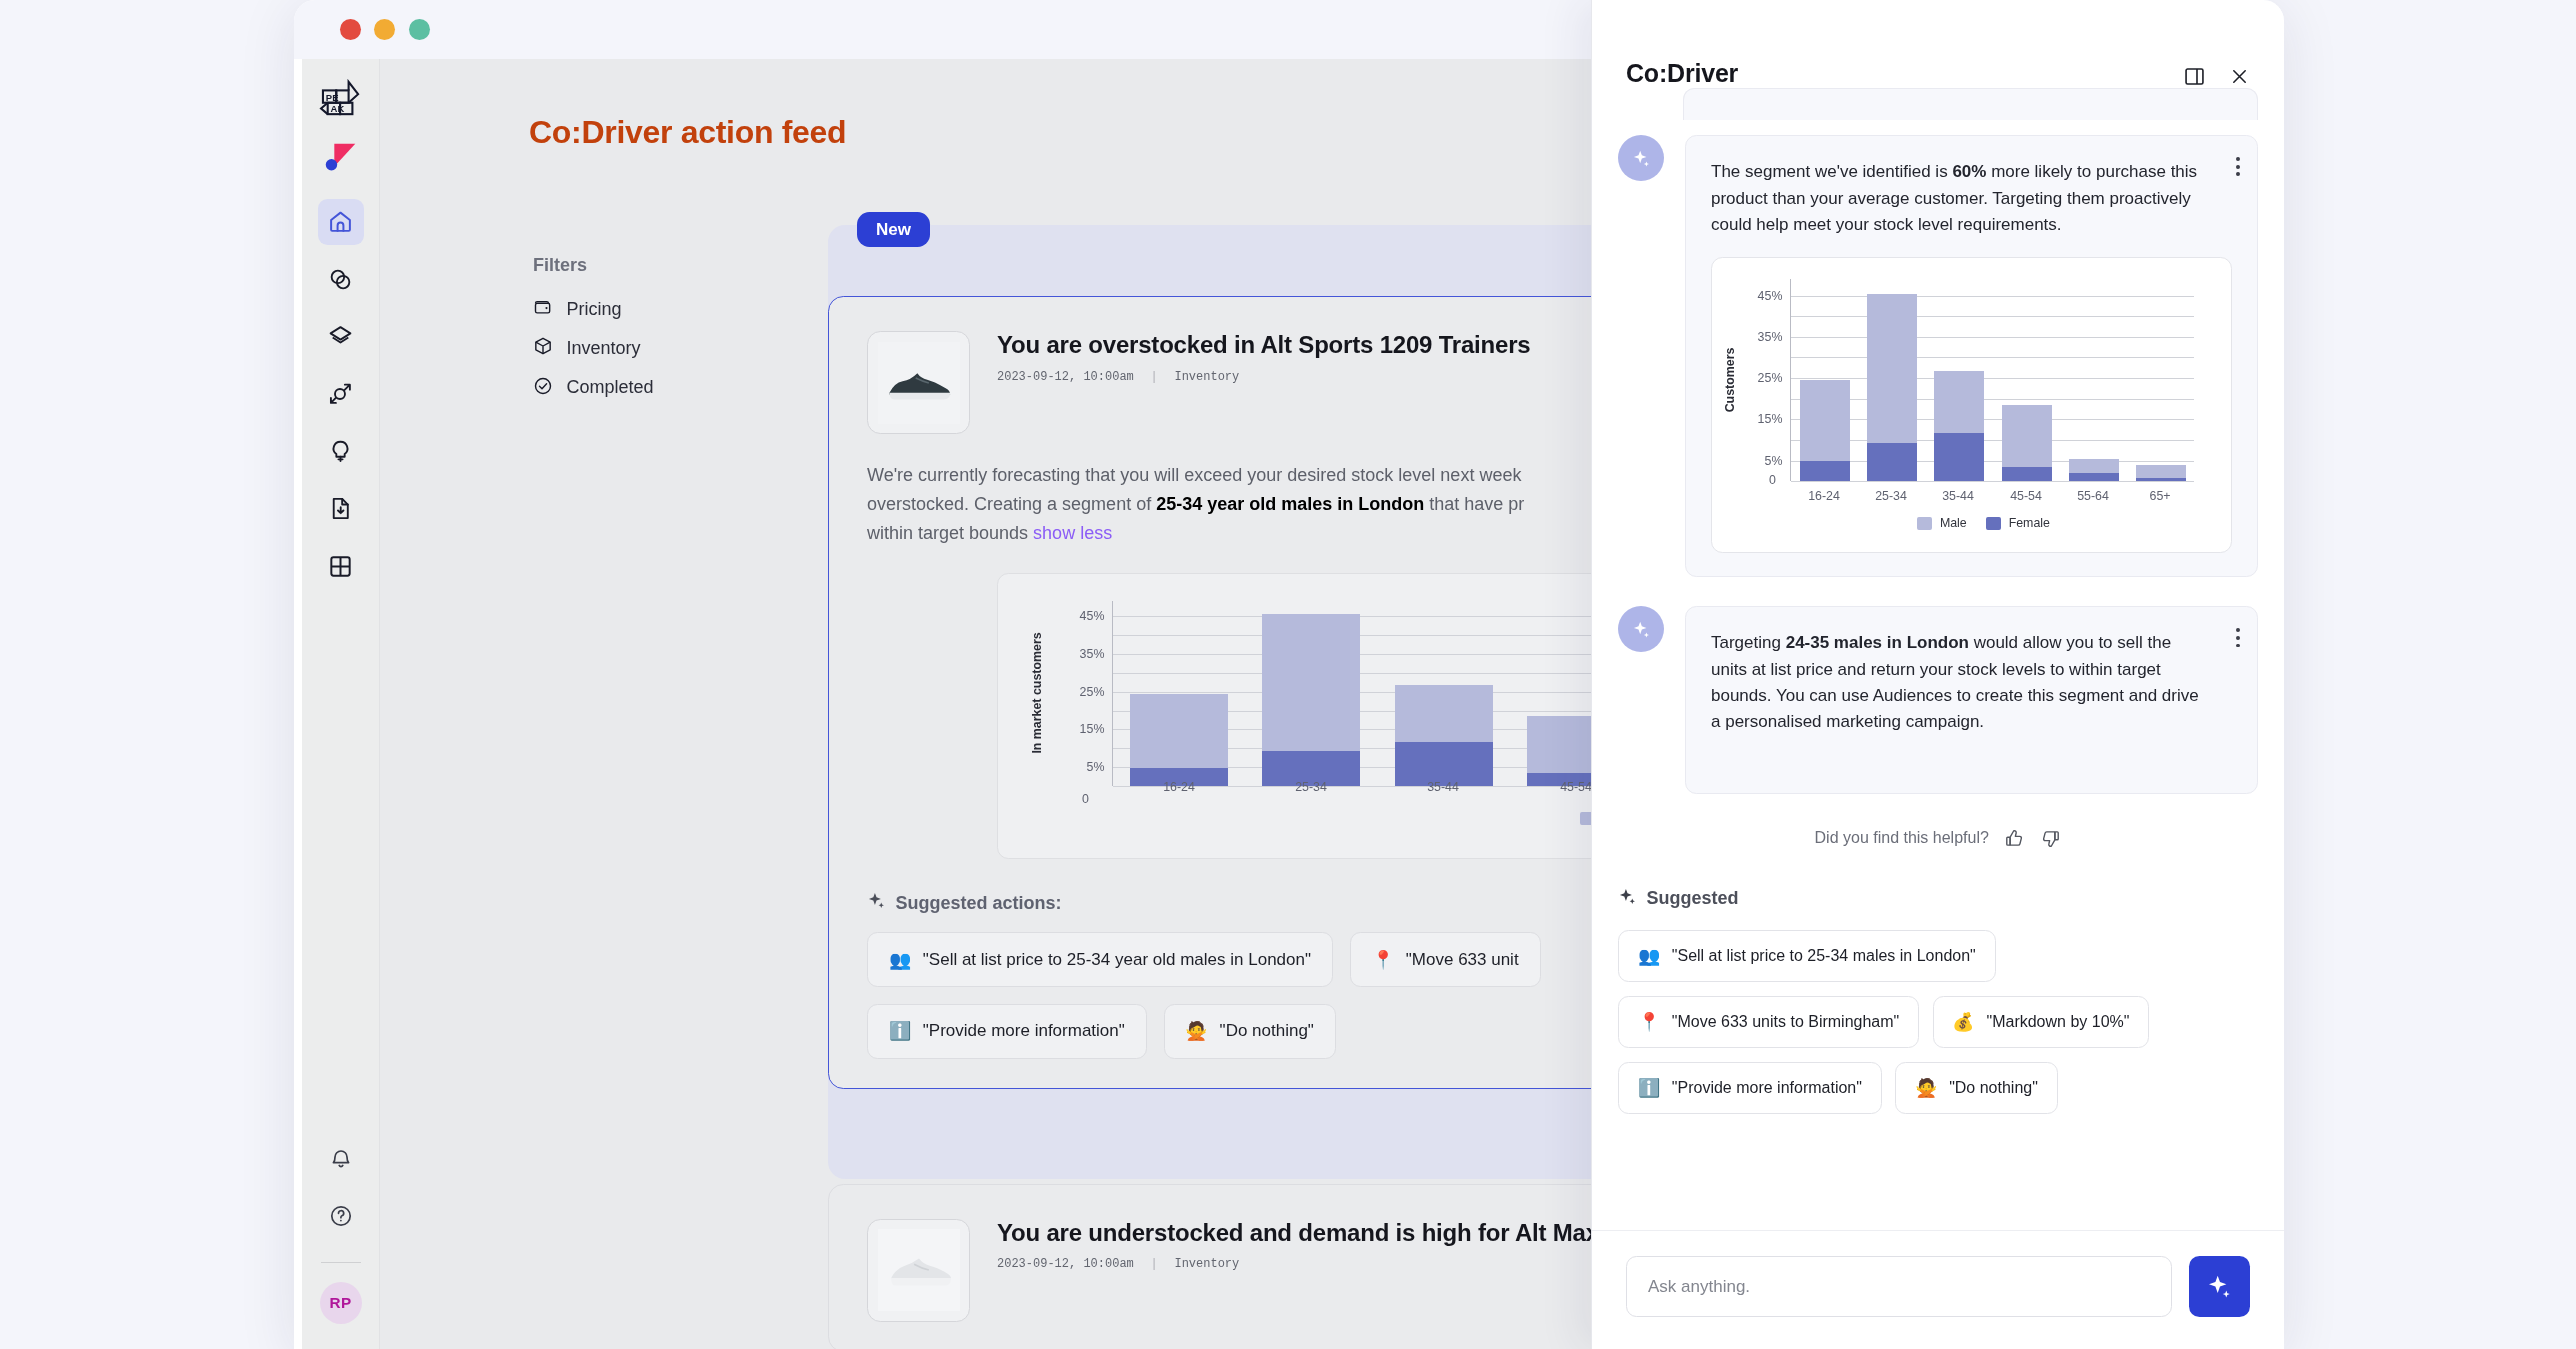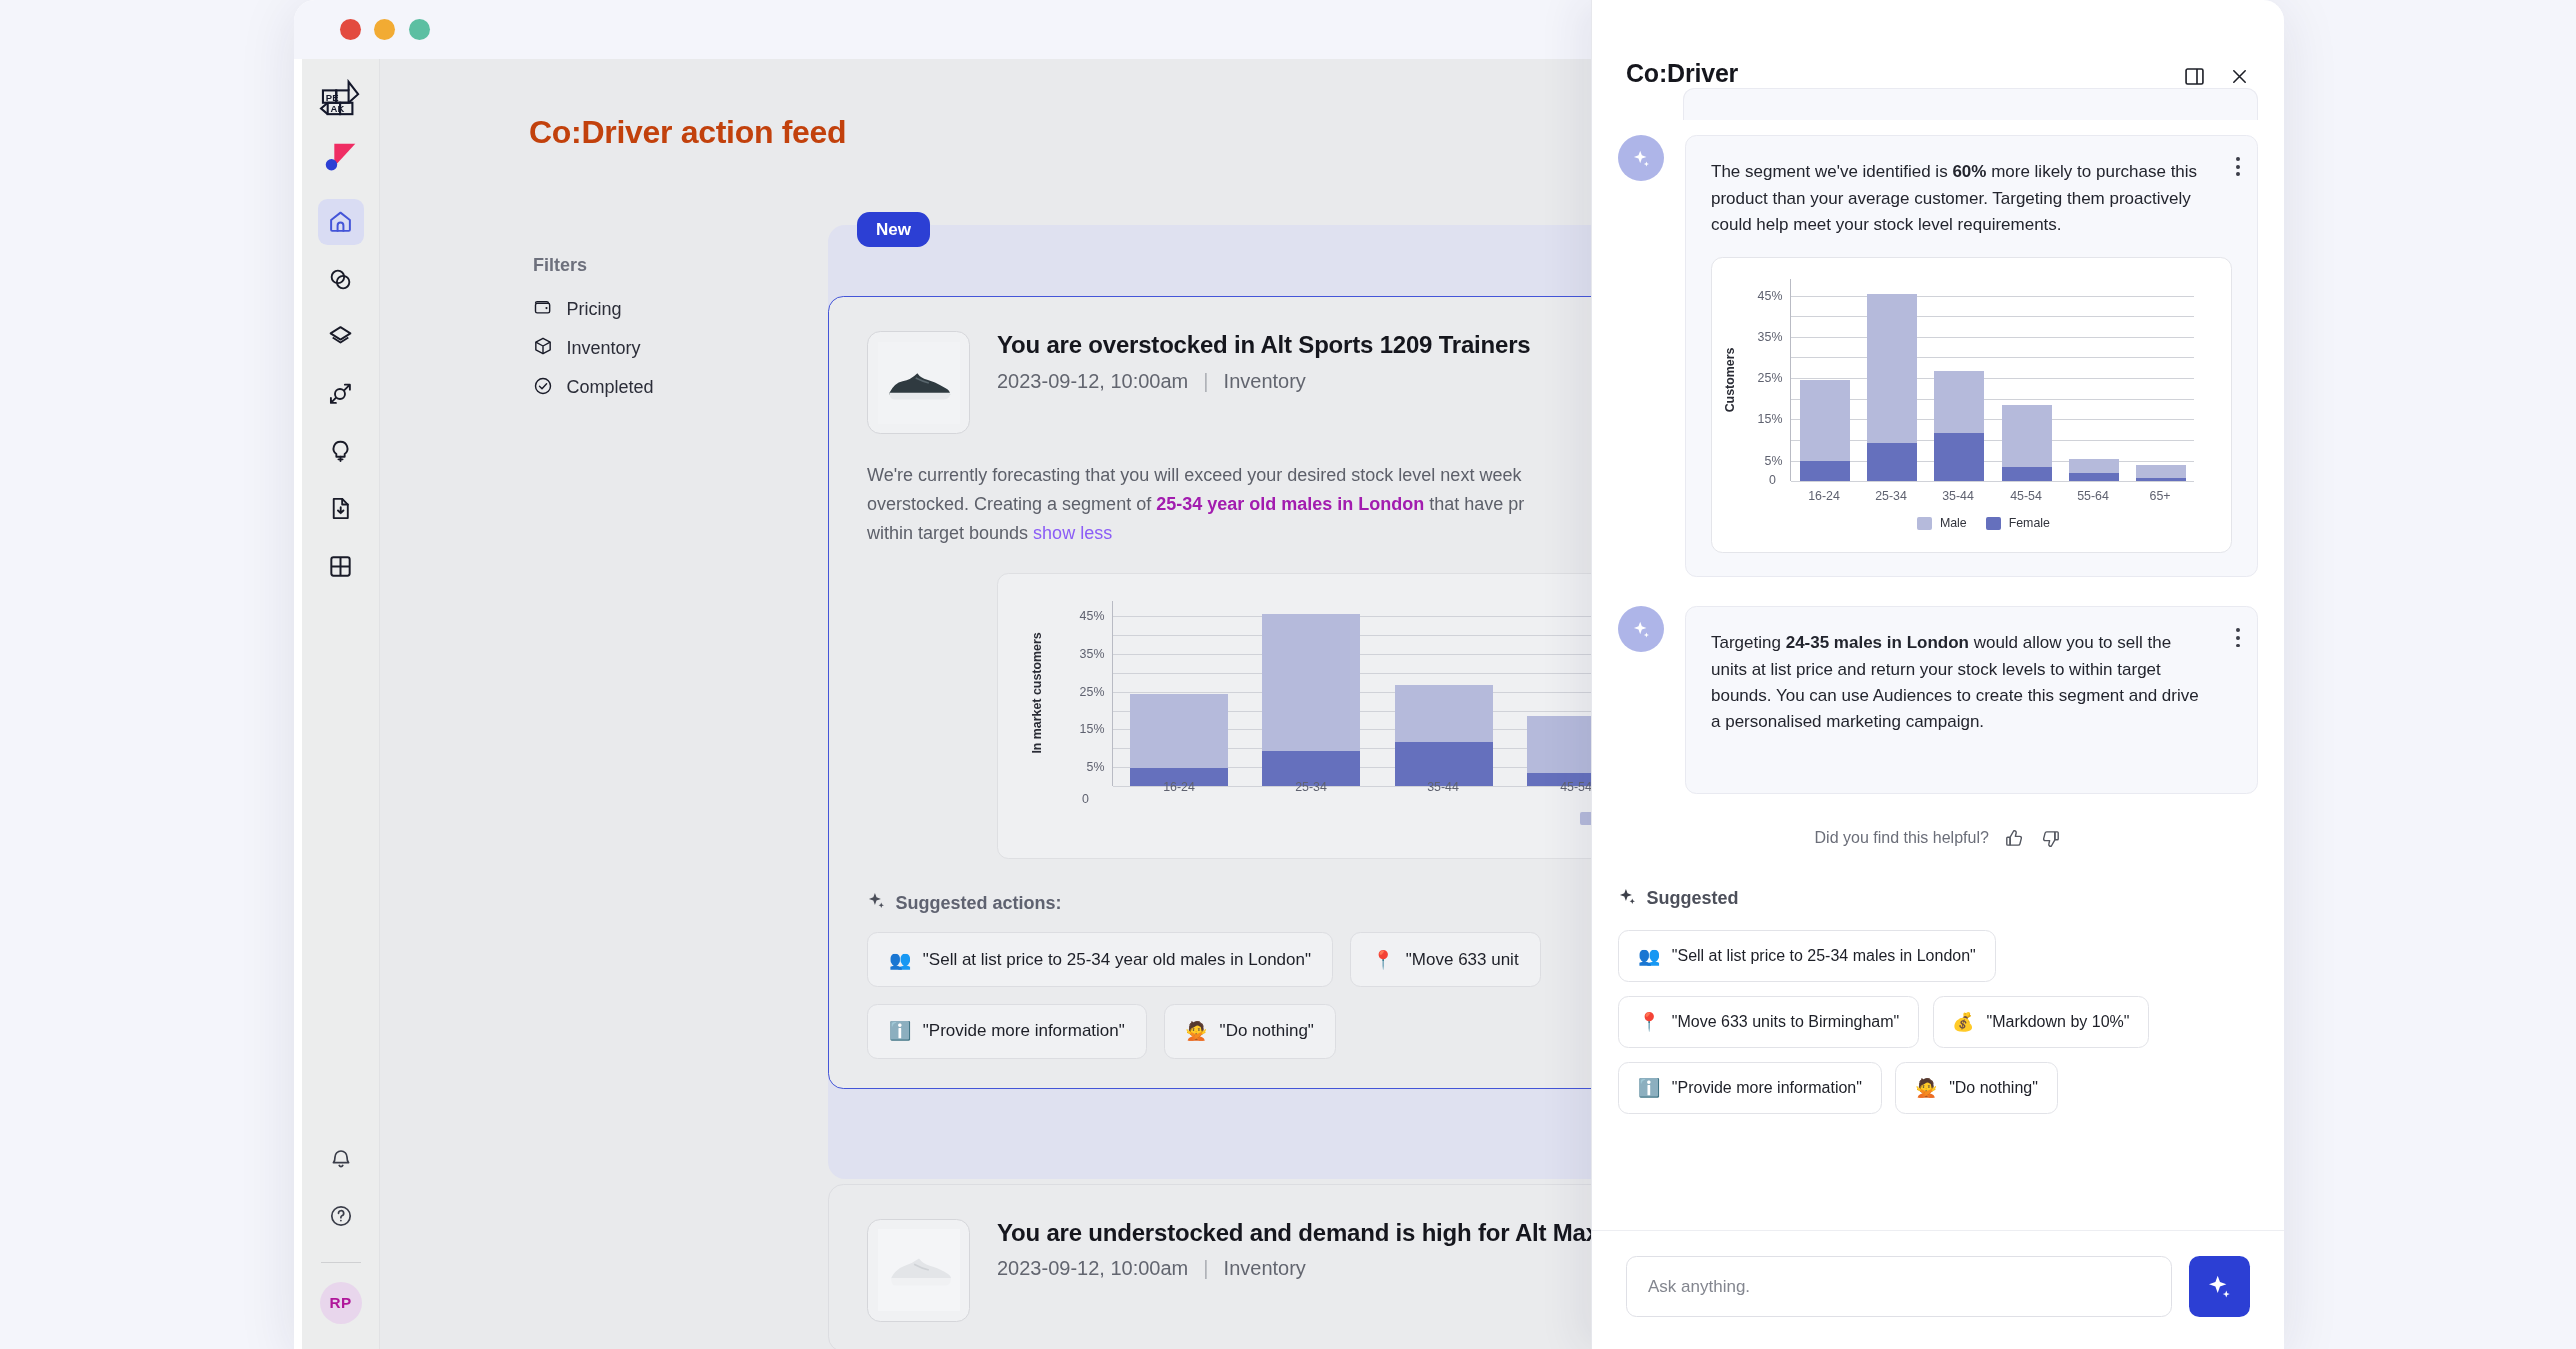--- a/index.html
+++ b/index.html
@@ -111,27 +111,27 @@
     width: 1202px;
   }
   .card-head { display: flex; gap: 27px; }
   .thumb {
     width: 103px; height: 103px; border-radius: 13.4px;
     border: 1px solid #d5d6da; background: #f0f1f3;
     flex: 0 0 auto; display: flex; align-items: center; justify-content: center;
     overflow: hidden;
   }
   .card-title { font-size: 24px; font-weight: bold; color: #15161d; letter-spacing: -0.2px; }
-  .card-meta { font-size: 20px; color: #62656f; margin-top: 10.5px; }
+  .card-meta { font-size: 12px; color: #62656f; margin-top: 10.5px; font-family: Liberation Mono, monospace; }
   .card-meta .sep { color: #aeb0b6; margin: 0 9.5px; }
   .card-body {
     font-size: 18px; color: #5d606a; line-height: 1.62; margin-top: 27px;
     max-width: 1078px;
   }
-  .card-body b { color: #a21caf; }
+  .card-body b { color: #000000; }
   .link { color: #8b5cf6; cursor: pointer; }
 
   
   .chart-card {
     margin-top: 25px; margin-left: 130px;
     width: 935px; height: 286px;
     background: #eff0f2; border: 1px solid #dedfe2; border-radius: 11.4px;
     position: relative; overflow: hidden;
   }
 

